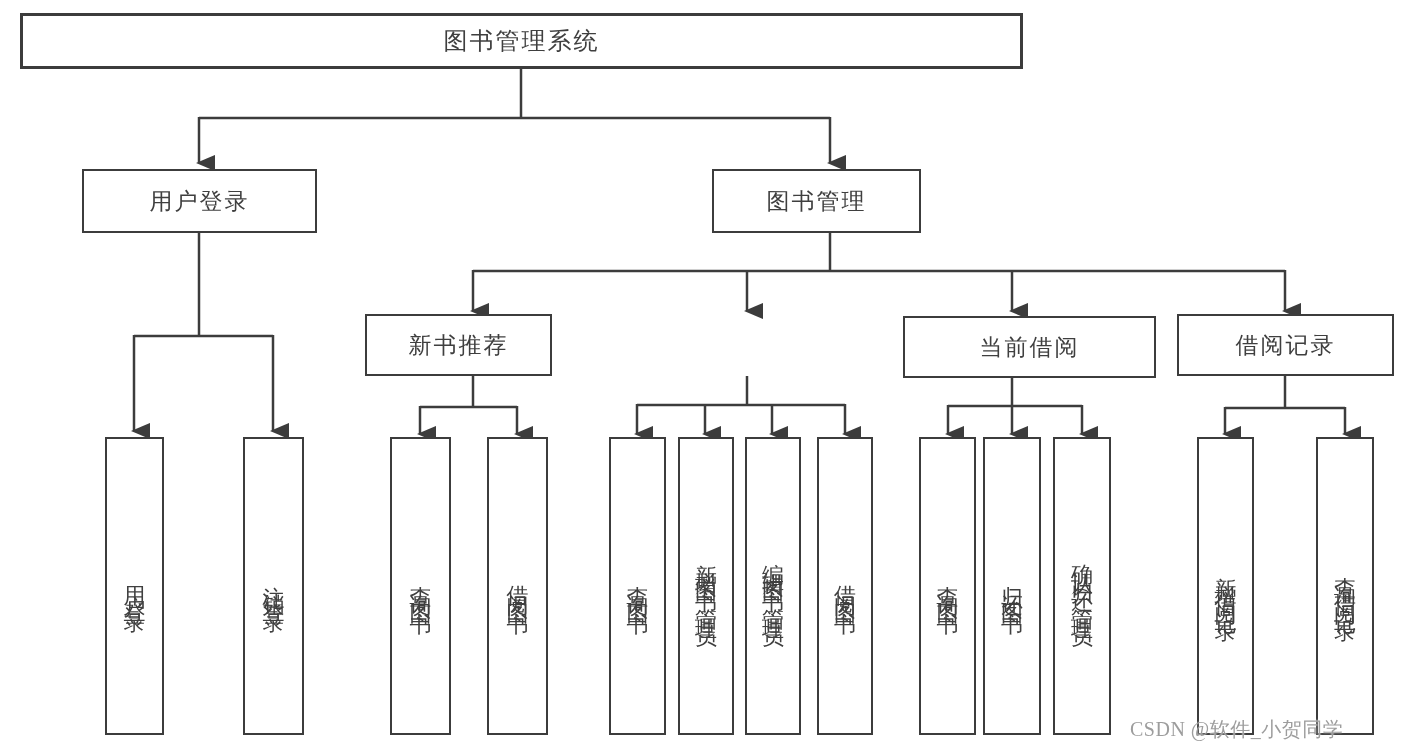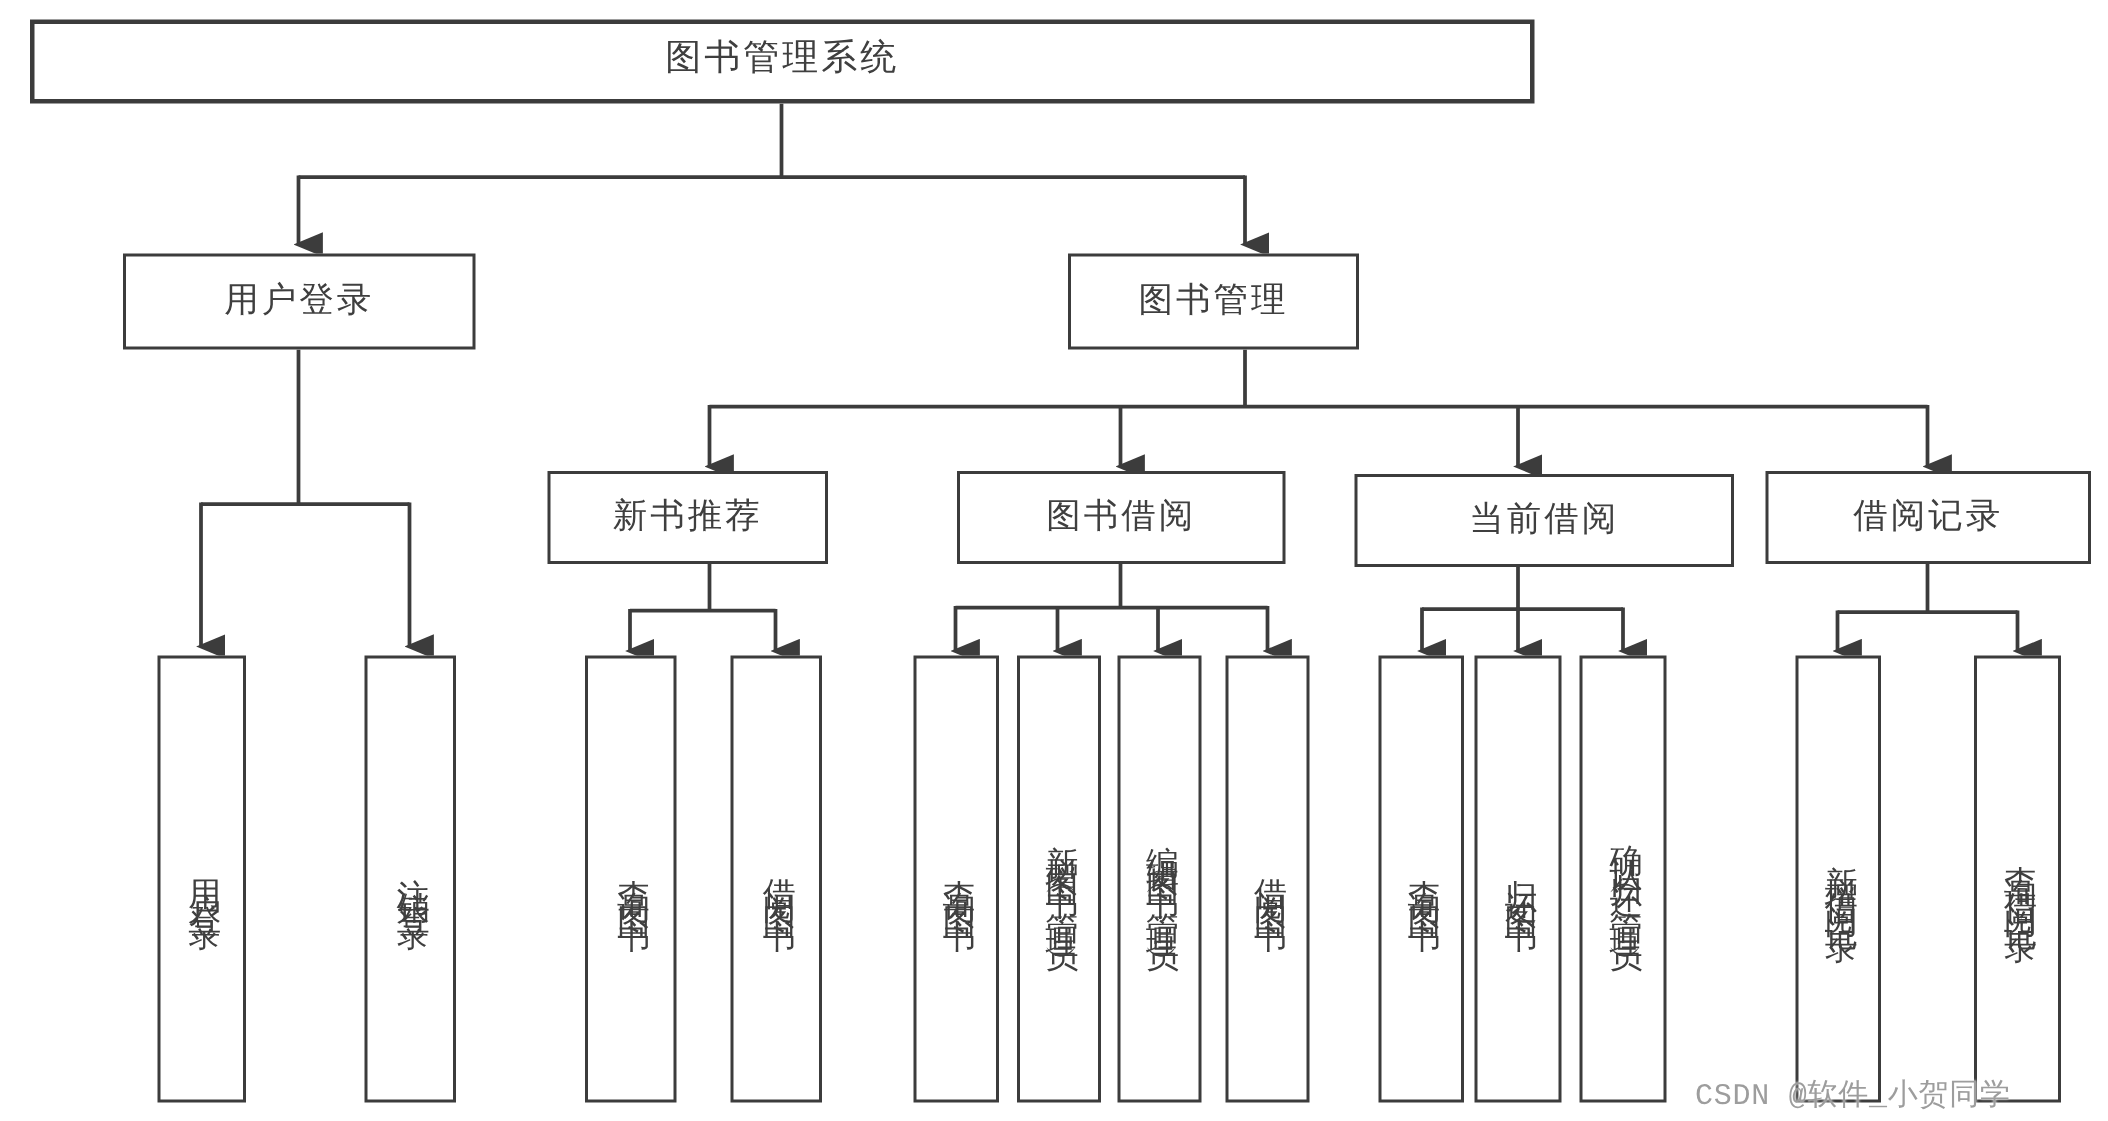--- a/index.html
+++ b/index.html
@@ -1,21 +1,21 @@
 <!DOCTYPE html>
 <html><head>
 <meta charset="utf-8">
 <style>
   html,body{margin:0;padding:0;background:#ffffff;}
   #canvas{
     position:relative;
     width:1405px;height:747px;
     background:#ffffff;
     overflow:hidden;
-    font-family:Liberation Mono, monospace;
+    font-family:Liberation Serif, serif;
   }
   #connectors{position:absolute;left:0;top:0;z-index:1;}
   .box{
     position:absolute;
     box-sizing:border-box;
     background:#ffffff;
     border:2.5px solid #3c3c3c;
     display:flex;align-items:center;justify-content:center;
     z-index:2;
   }
@@ -102,29 +102,26 @@
     </g>
   </svg>
 
   <div class="box root" style="left:20px;top:13px;width:1003px;height:56px">
     <span class="lbl">图书管理系统</span>
   </div>
 
   <div class="box" style="left:82px;top:169px;width:235px;height:64px">
     <span class="lbl">用户登录</span>
   </div>
-  <div class="box" style="left:712px;top:169px;width:194px;height:64px">
+  <div class="box" style="left:712px;top:169px;width:209px;height:64px">
     <span class="lbl">图书管理</span>
   </div>
 
   <div class="box" style="left:365px;top:314px;width:187px;height:62px">
     <span class="lbl">新书推荐</span>
-  </div>
-  <div class="box" style="left:638px;top:314px;width:219px;height:62px">
-    <span class="lbl">图书借阅</span>
   </div>
   <div class="box" style="left:903px;top:316px;width:253px;height:62px">
     <span class="lbl">当前借阅</span>
   </div>
   <div class="box" style="left:1177px;top:314px;width:217px;height:62px">
     <span class="lbl">借阅记录</span>
   </div>
 
   <div class="box v" style="left:105px;top:437px;width:59px;height:298px">
     <span class="vlbl">用户登录</span>

